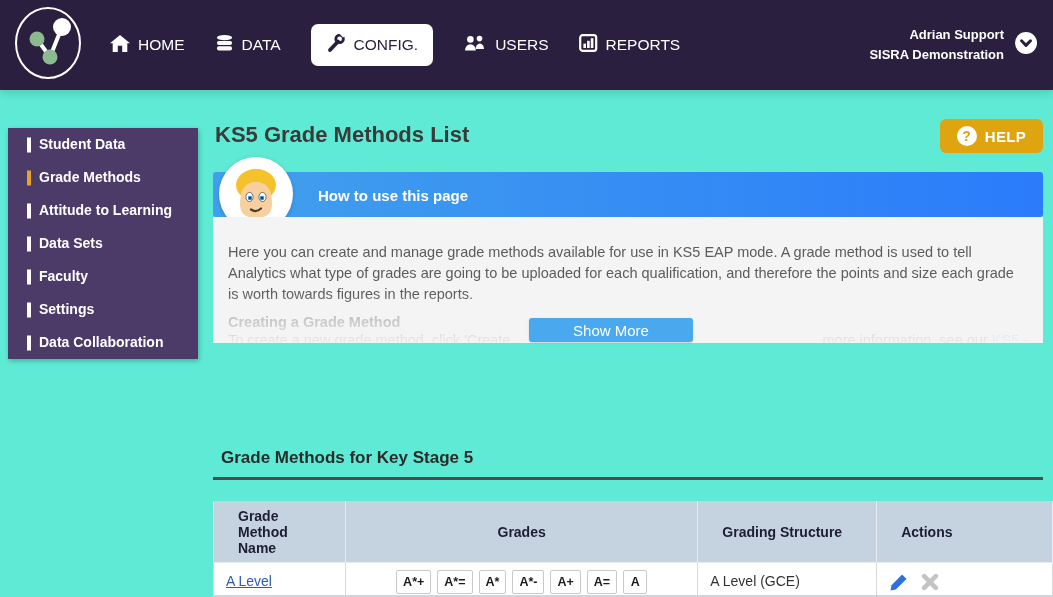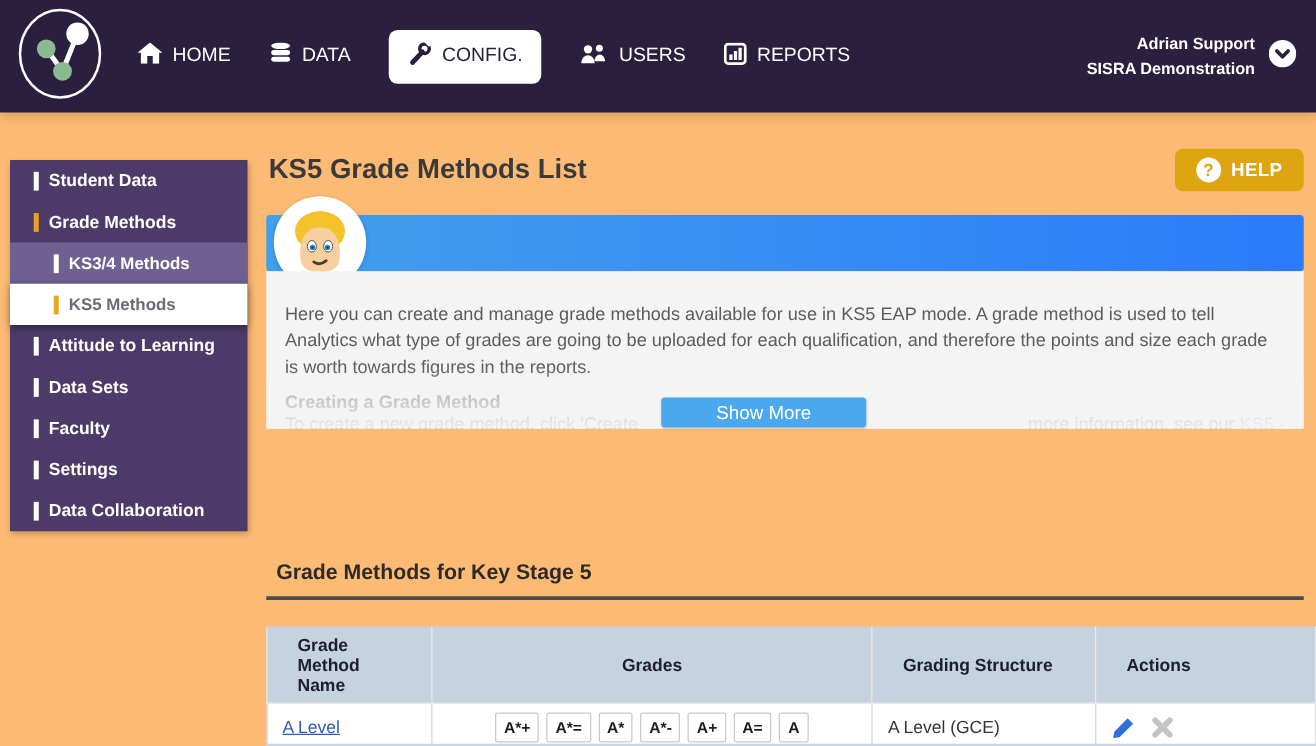--- a/index.html
+++ b/index.html
@@ -1,18 +1,18 @@
 <!DOCTYPE html>
 <html><head>
 <meta charset="utf-8">
 <style>
   * { box-sizing: border-box; margin: 0; padding: 0; }
   html,body { width:1053px; height:597px; overflow:hidden; background:#fff;
     font-family:"Liberation Sans", sans-serif; }
-  .stage { position:relative; width:1053px; height:597px; background:#fdba74; overflow:hidden; }
+  .stage { position:relative; width:1053px; height:597px; background:#5eead4; overflow:hidden; }
 
   
   .topbar { position:absolute; top:0; left:0; width:1053px; height:90px;
     background:#2a1f3e; display:flex; align-items:center;
     box-shadow:0 4px 8px rgba(0,0,0,0.12); z-index:20; }
   .logo { margin-left:12px; flex:0 0 auto; }
   .nav { display:flex; align-items:center; gap:30px; margin-left:26px; }
   .nav-item { display:flex; align-items:center; gap:8px; color:#fff;
     font-size:15.5px; cursor:pointer; white-space:nowrap; }
   .nav-item.active { background:#fff; color:#2a1f3e; padding:9px 15px;
@@ -180,30 +180,20 @@
 
   <div class="sidebar">
     <div class="side-item">
       <span class="bar"></span>
       <span>Student Data</span>
     </div>
     <div class="side-item gold">
       <span class="bar"></span>
       <span>Grade Methods</span>
     </div>
-    <div class="submenu">
-      <div class="side-item sub">
-        <span class="bar"></span>
-        <span>KS3/4 Methods</span>
-      </div>
-      <div class="side-item sub selected">
-        <span class="bar"></span>
-        <span>KS5 Methods</span>
-      </div>
-    </div>
     <div class="side-item">
       <span class="bar"></span>
       <span>Attitude to Learning</span>
     </div>
     <div class="side-item">
       <span class="bar"></span>
       <span>Data Sets</span>
     </div>
     <div class="side-item">
       <span class="bar"></span>
@@ -237,20 +227,21 @@
           <path d="M19 37 Q19 13 37 12 Q55 13 55 37 Q51 23 37 22 Q23 23 19 37 Z" fill="#f4c22b"></path>
           <ellipse cx="30.5" cy="40" rx="3.6" ry="4.6" fill="#fff" stroke="#555" stroke-width="0.8"></ellipse>
           <circle cx="31" cy="41" r="2.2" fill="#1e88e5"></circle>
           <circle cx="31" cy="41" r="0.9" fill="#10233a"></circle>
           <ellipse cx="43.5" cy="40" rx="3.6" ry="4.6" fill="#fff" stroke="#555" stroke-width="0.8"></ellipse>
           <circle cx="43" cy="41" r="2.2" fill="#1e88e5"></circle>
           <circle cx="43" cy="41" r="0.9" fill="#10233a"></circle>
           <path d="M32 52.5 Q37 56 42 51.5" stroke="#4a3b2a" stroke-width="2.2" fill="none" stroke-linecap="round"></path>
         </svg>
       </span>
+      <span class="banner-title">How to use this page</span>
     </div>
 
     <div class="panel">
       <p class="intro">Here you can create and manage grade methods available for use in KS5 EAP mode. A grade method is used to tell Analytics what type of grades are going to be uploaded for each qualification, and therefore the points and size each grade is worth towards figures in the reports.</p>
       <p class="faded-heading">Creating a Grade Method</p>
       <div class="faded-line">
         <span>To create a new grade method, click 'Create</span>
         <span><span>more information, see our </span><span class="faded-link">KS5 -</span></span>
       </div>
       <div class="fade-overlay"></div>

